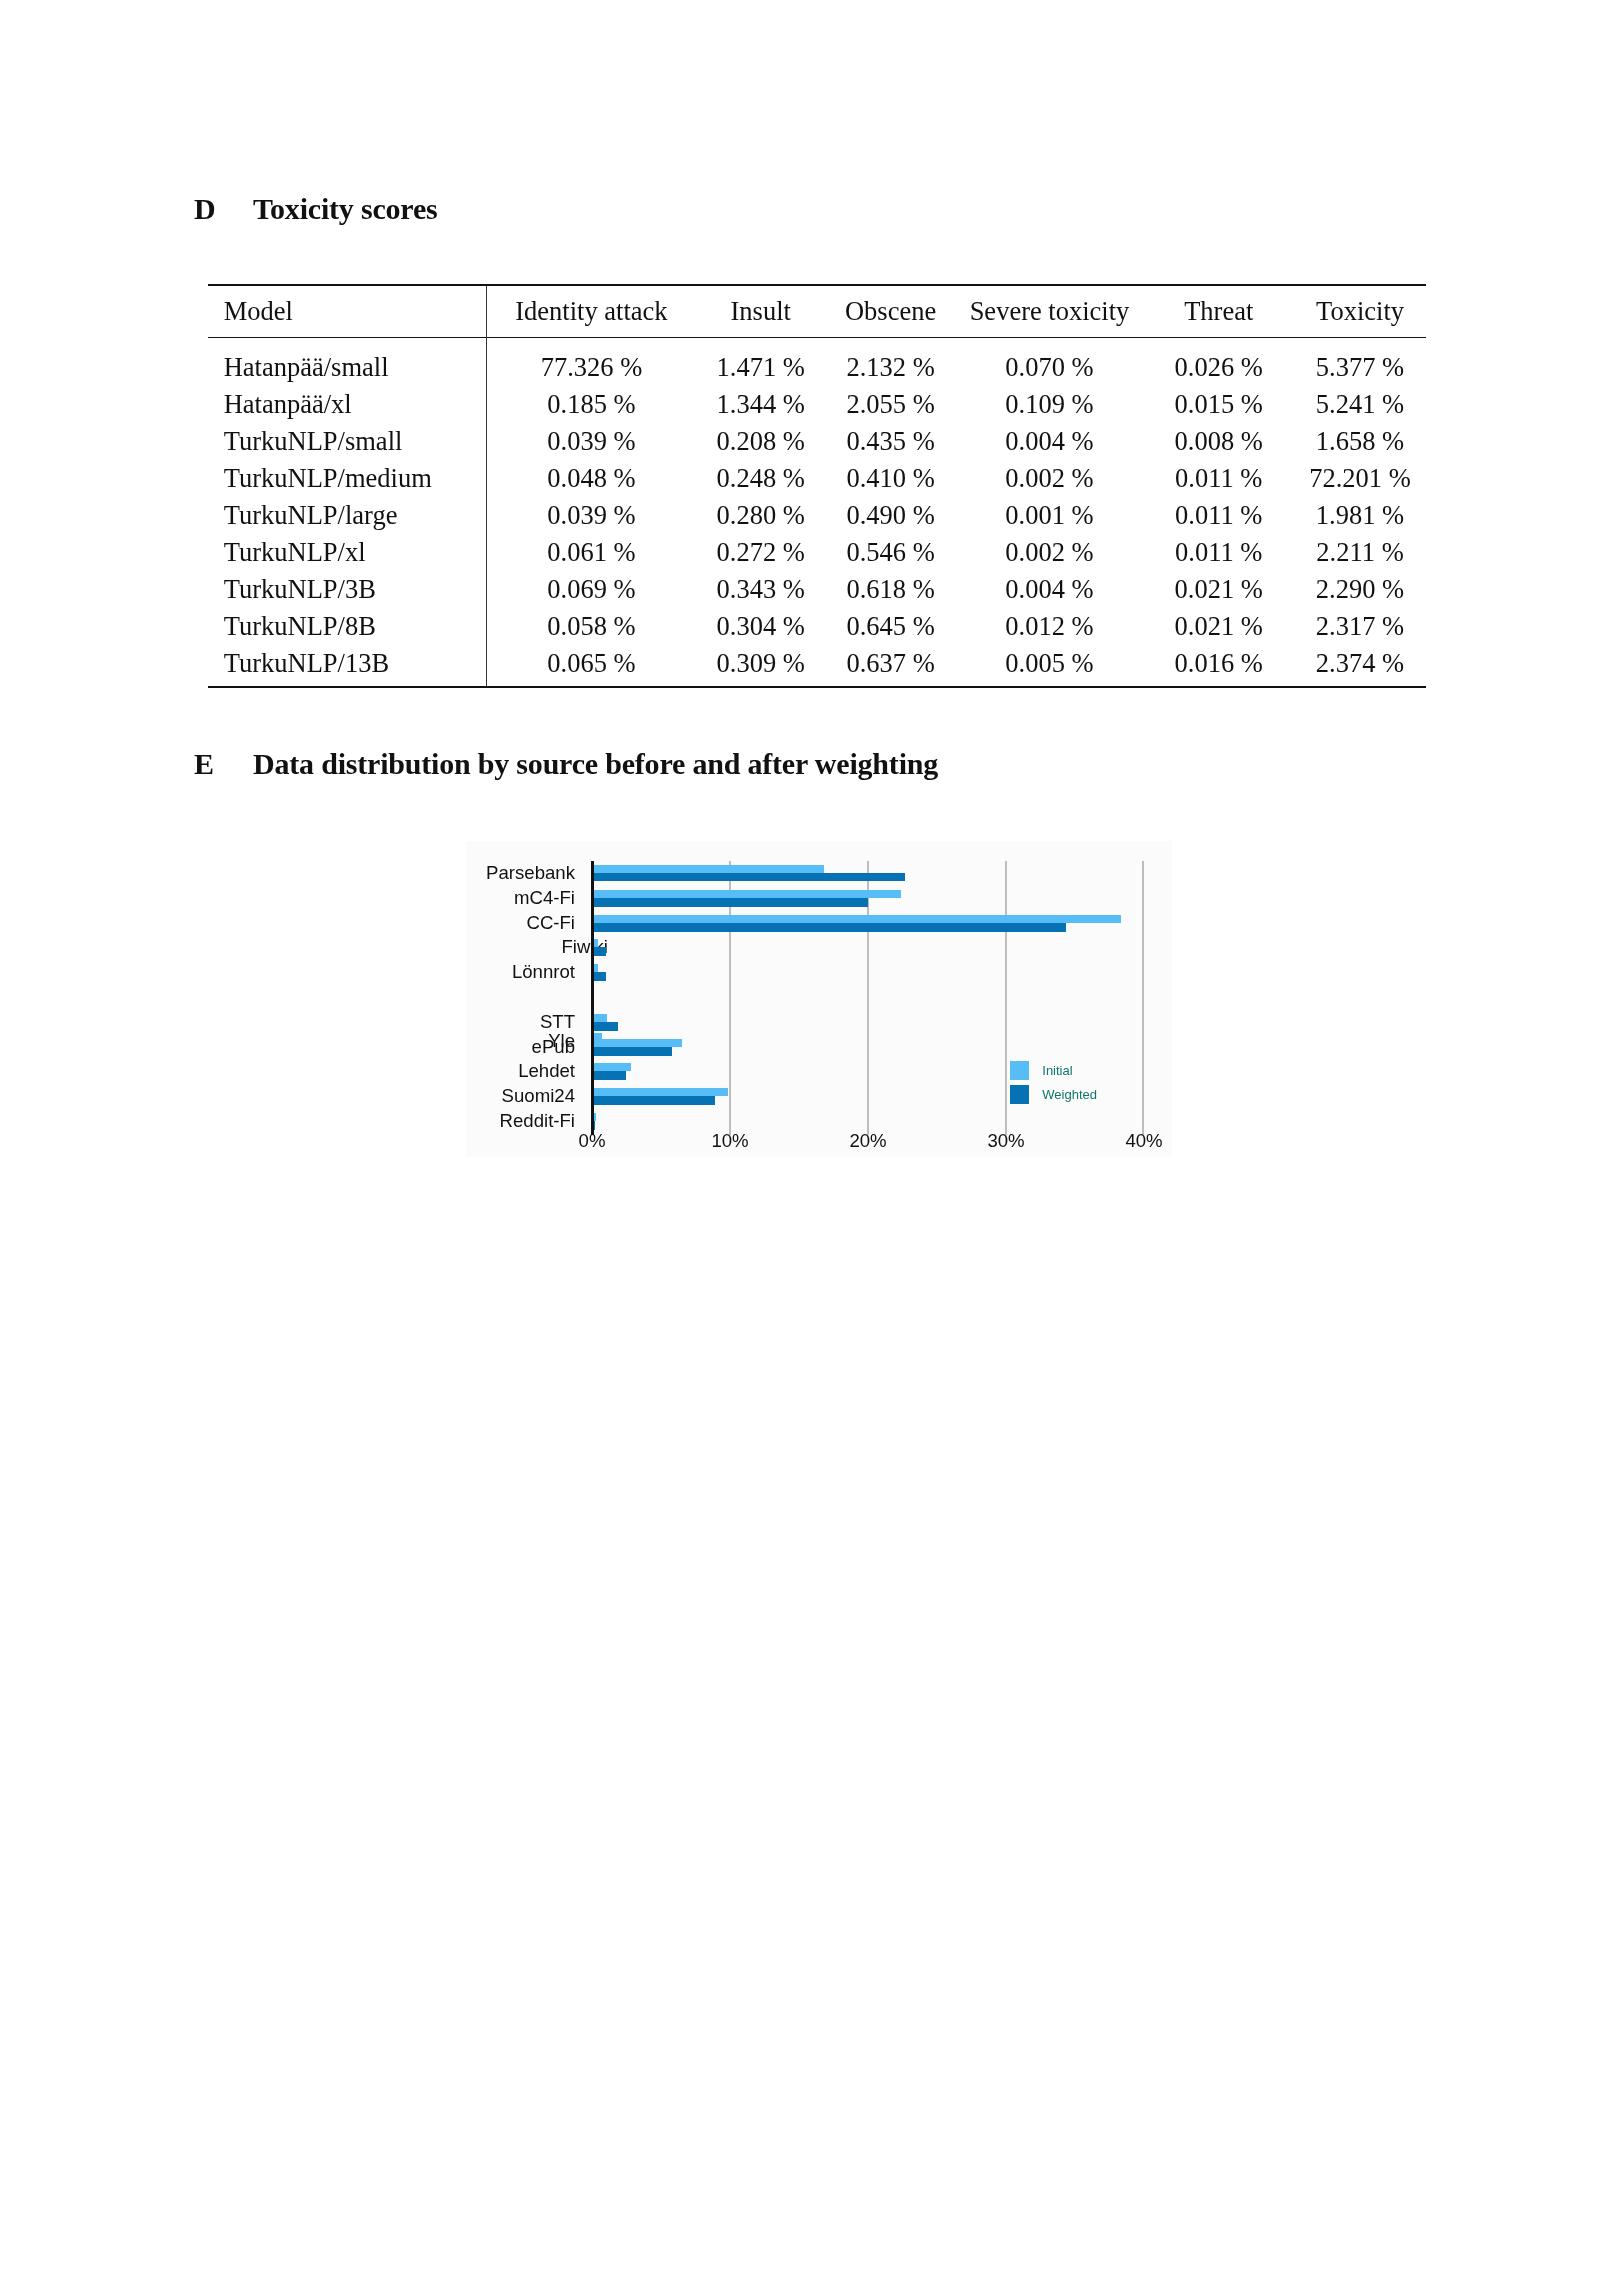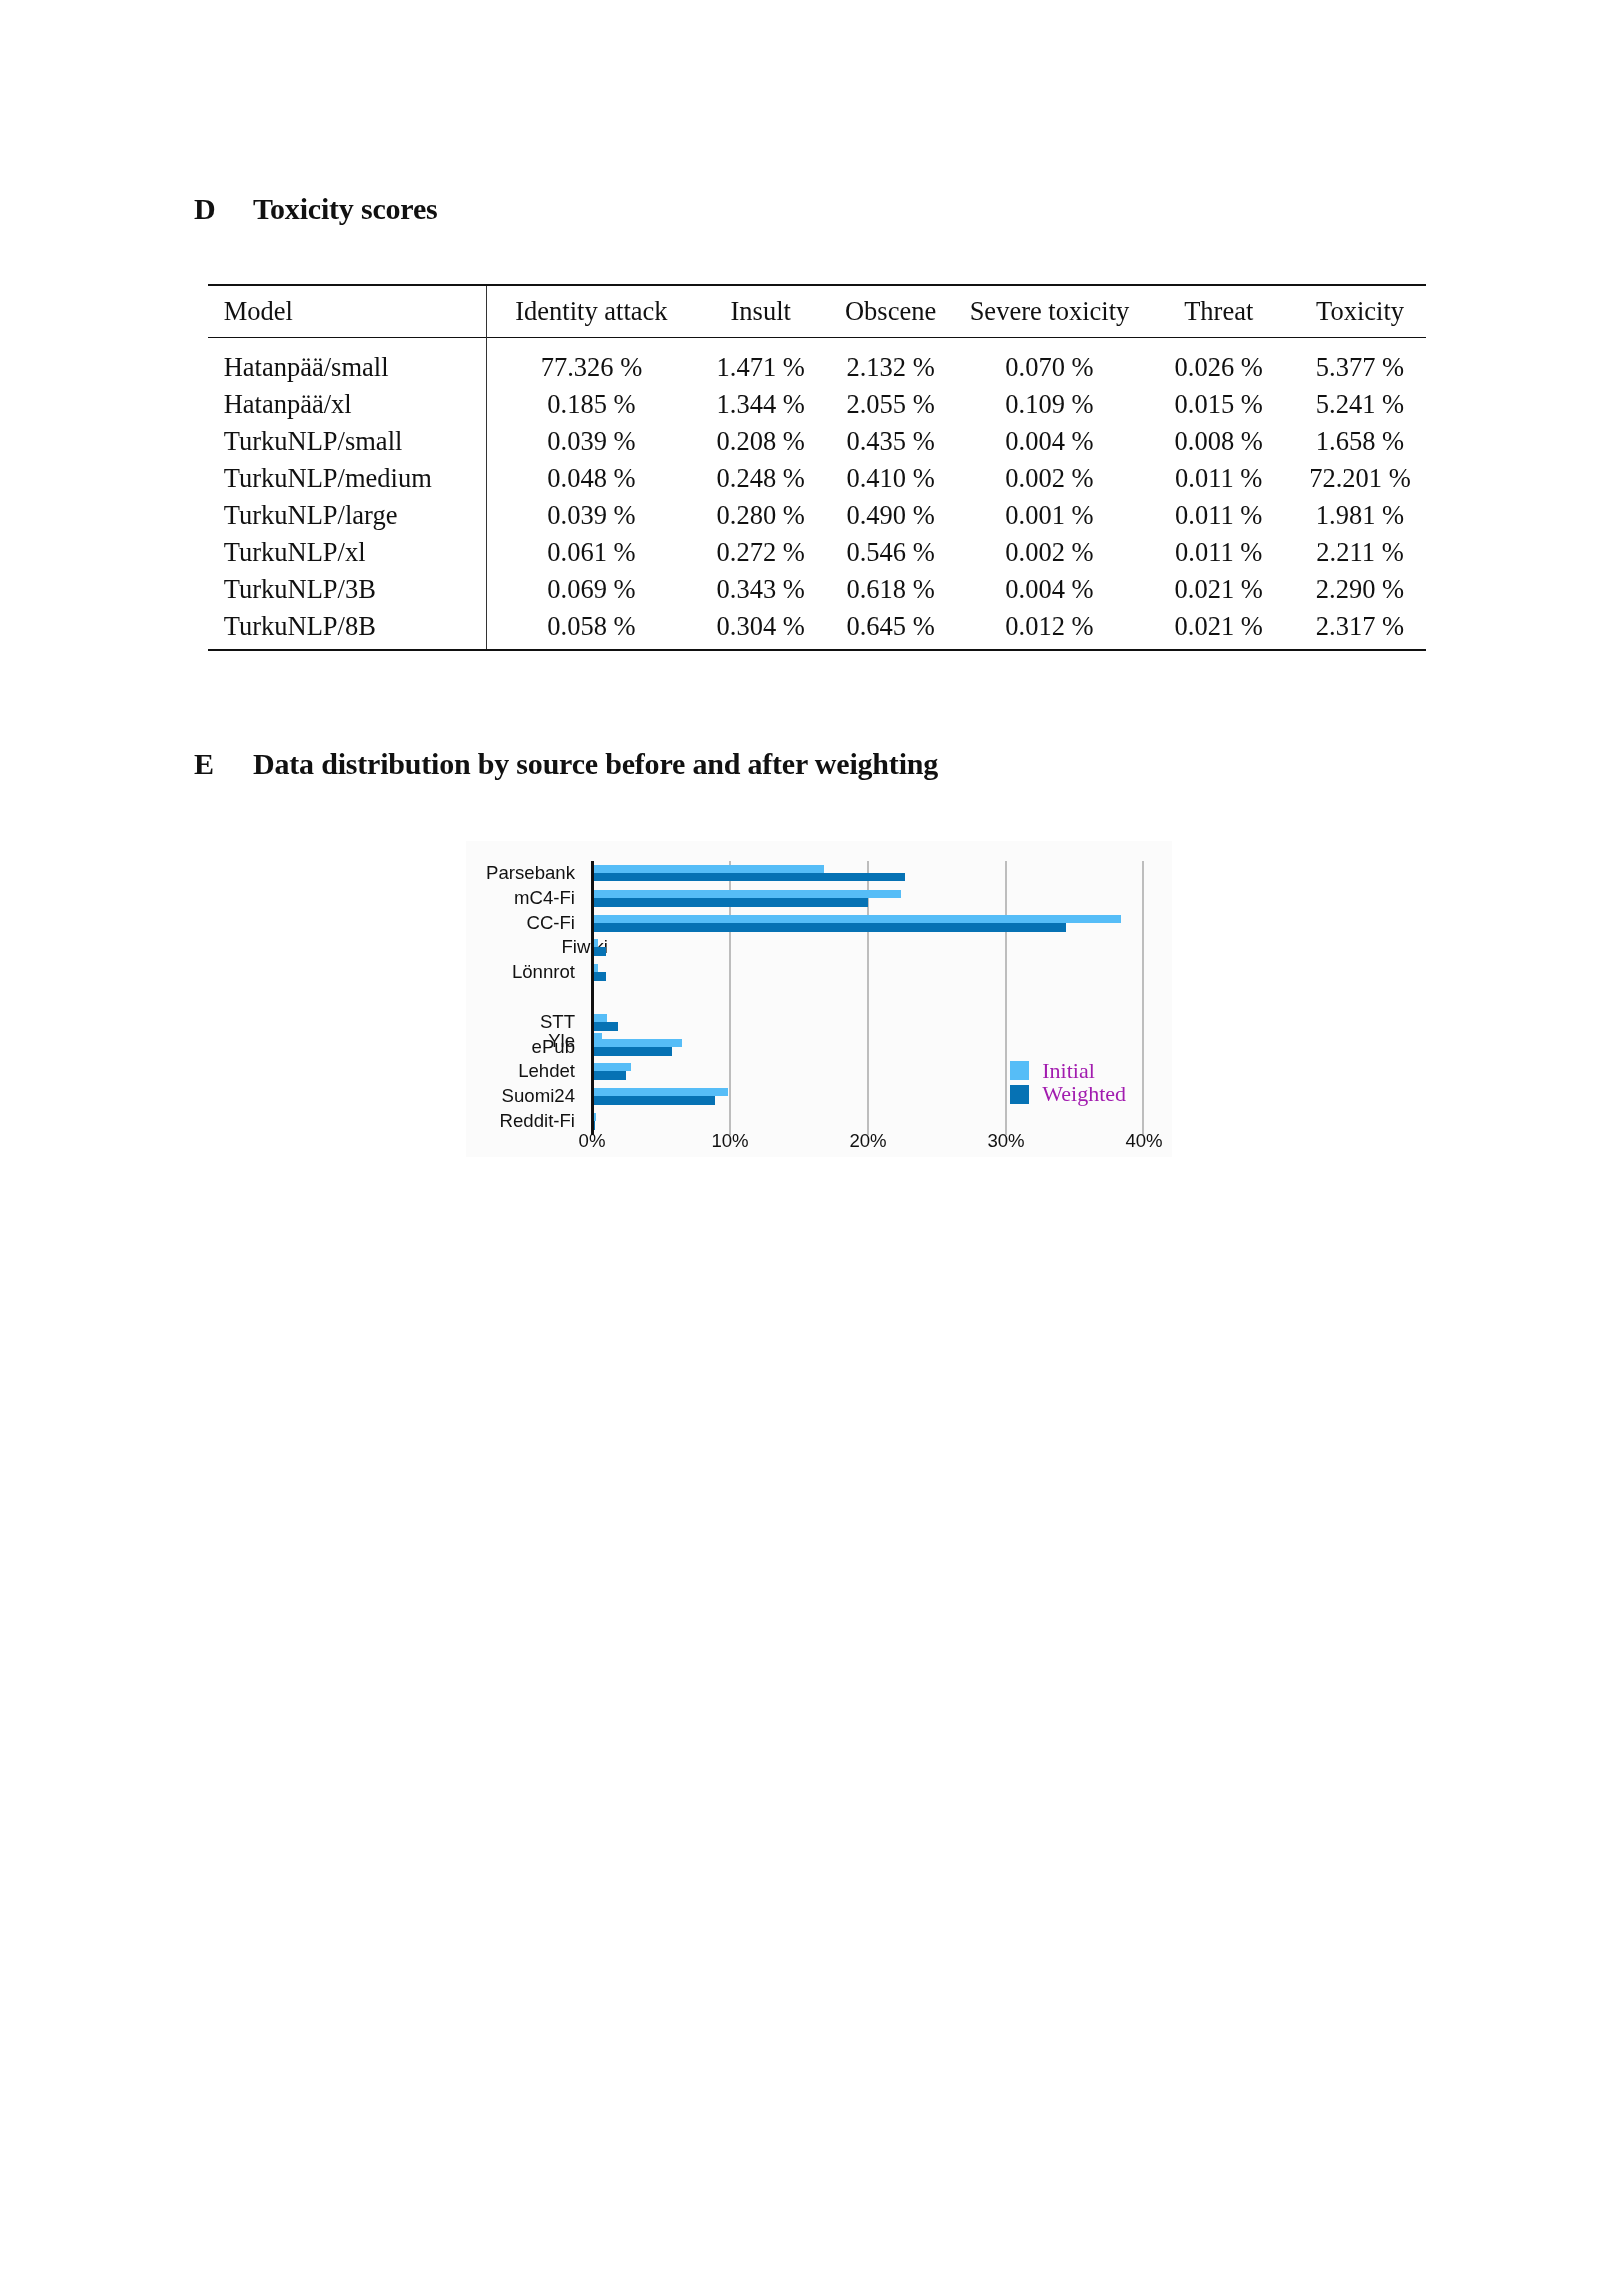--- a/index.html
+++ b/index.html
@@ -40,21 +40,21 @@
   .bar { position: absolute; left: 0; height: 8.3px; z-index: 1; }
   .bar.initial { top: 0; }
   .bar.weighted { top: 8.3px; }
   .cat-label { position: absolute; right: 580px; width: 147px; text-align: right;
                font-size: 18.6px; line-height: 17.6px; color: #111; top: -1px; white-space: nowrap; }
   .tick-label { position: absolute; top: 289px; font-size: 18.6px; color: #111;
                 transform: translateX(-50%); white-space: nowrap; }
   .legend { position: absolute; left: 544px; top: 218px; }
   .legend-item { display: flex; align-items: center; height: 23.5px; }
   .legend-swatch { width: 18.6px; height: 18.6px; margin-right: 13.7px; }
-  .legend-label { font-size: 22px; color: #a21caf; font-family: Liberation Serif, serif; }
+  .legend-label { font-size: 13px; color: #0f766e; }
 </style>
 </head>
 <body>
 
 <div id="heading-d" class="section-heading">
   <span class="num">D</span><span>Toxicity scores</span>
 </div>
 
 <table class="tox-table">
   <thead>
@@ -134,20 +134,29 @@
       </tr>
       <tr>
         <td class="model">TurkuNLP/8B</td>
         <td class="col-id">0.058 %</td>
         <td class="col-ins">0.304 %</td>
         <td class="col-obs">0.645 %</td>
         <td class="col-sev">0.012 %</td>
         <td class="col-thr">0.021 %</td>
         <td class="col-tox">2.317 %</td>
       </tr>
+      <tr>
+        <td class="model">TurkuNLP/13B</td>
+        <td class="col-id">0.065 %</td>
+        <td class="col-ins">0.309 %</td>
+        <td class="col-obs">0.637 %</td>
+        <td class="col-sev">0.005 %</td>
+        <td class="col-thr">0.016 %</td>
+        <td class="col-tox">2.374 %</td>
+      </tr>
     </tbody>
 </table>
 
 <div id="heading-e" class="section-heading">
   <span class="num">E</span><span>Data distribution by source before and after weighting</span>
 </div>
 
 <div class="chart">
   <div class="plot" id="plot">
     <div class="axis-line"></div>

